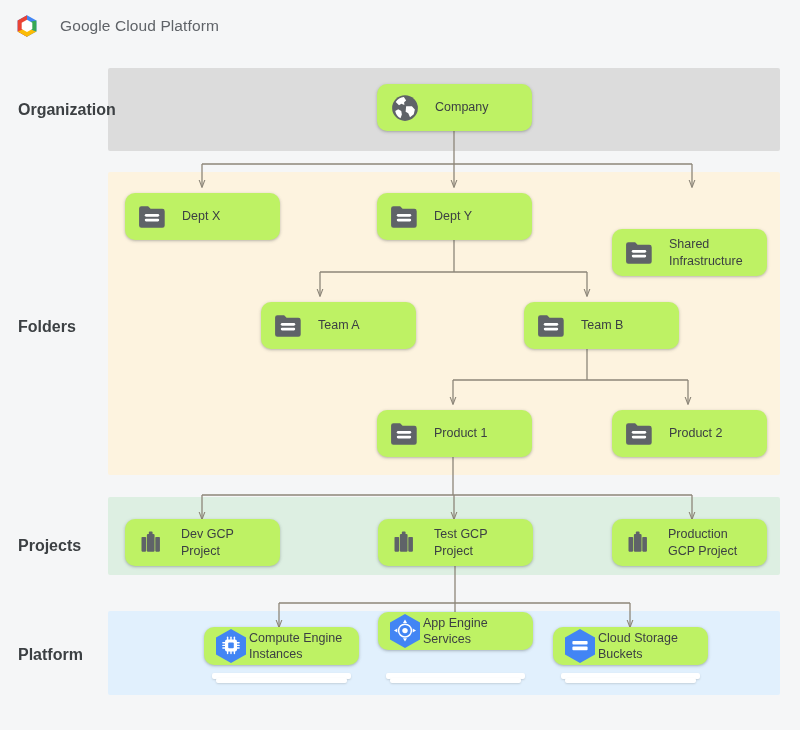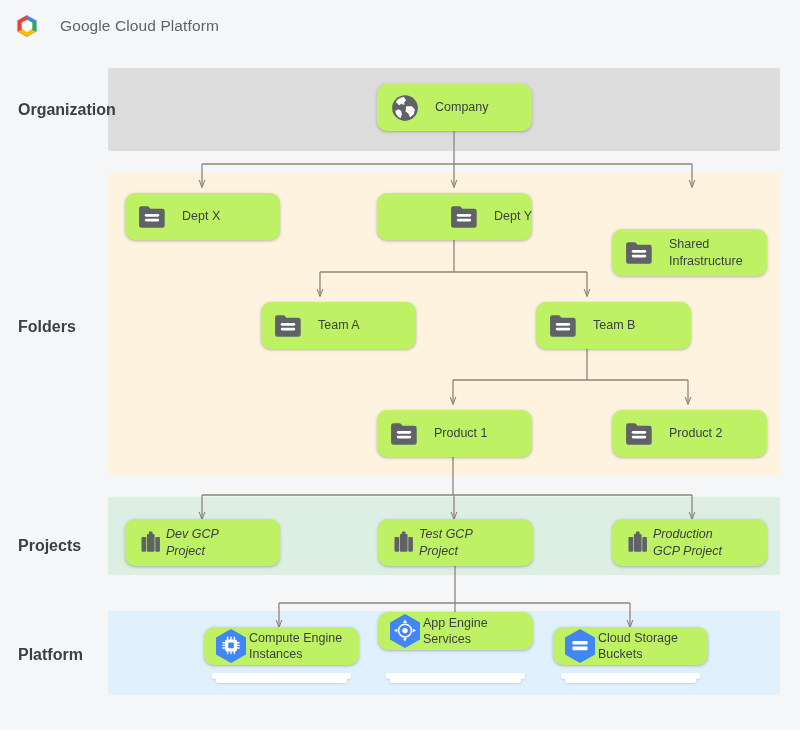--- a/index.html
+++ b/index.html
@@ -99,21 +99,21 @@
   
   .card-folder {
     width: 155px; height: 47px;
     padding-left: 13px;
     gap: 16px;
   }
   
   .card-project {
     width: 155px; height: 47px;
     padding-left: 13px;
-    font-style: italic;
+    gap: 15px;
   }
   
   .card-resource {
     width: 155px; height: 38px;
     padding-left: 9px;
   }
   .stack-sheet {
     position: absolute;
     background: #ffffff;
     border-radius: 2px;
@@ -202,21 +202,21 @@
   <span class="card-icon">
     <svg class="folder-glyph" width="28" height="26" viewBox="0 0 26 22">
       <path d="M1 3.2 a2.2 2.2 0 0 1 2.2 -2.2 h6.2 l2.3 2.4 h10.9 a2.2 2.2 0 0 1 2.2 2.2 v13.2 a2.2 2.2 0 0 1 -2.2 2.2 h-19.4 a2.2 2.2 0 0 1 -2.2 -2.2 z" fill="#5f6368"></path>
       <rect x="6.3" y="8.2" width="13.4" height="2.5" rx="1.25" fill="#ffffff"></rect>
       <rect x="6.3" y="12.6" width="13.4" height="2.5" rx="1.25" fill="#ffffff"></rect>
     </svg>
   </span>
   <span class="card-label">Dept X</span>
 </div>
 
-<div class="card card-folder" style="left:377px; top:193px;justify-content:flex-end;">
+<div class="card card-folder" style="left:377px; top:193px;">
   <span class="card-icon">
     <svg class="folder-glyph" width="28" height="26" viewBox="0 0 26 22">
       <path d="M1 3.2 a2.2 2.2 0 0 1 2.2 -2.2 h6.2 l2.3 2.4 h10.9 a2.2 2.2 0 0 1 2.2 2.2 v13.2 a2.2 2.2 0 0 1 -2.2 2.2 h-19.4 a2.2 2.2 0 0 1 -2.2 -2.2 z" fill="#5f6368"></path>
       <rect x="6.3" y="8.2" width="13.4" height="2.5" rx="1.25" fill="#ffffff"></rect>
       <rect x="6.3" y="12.6" width="13.4" height="2.5" rx="1.25" fill="#ffffff"></rect>
     </svg>
   </span>
   <span class="card-label">Dept Y</span>
 </div>
 
@@ -236,21 +236,21 @@
   <span class="card-icon">
     <svg class="folder-glyph" width="28" height="26" viewBox="0 0 26 22">
       <path d="M1 3.2 a2.2 2.2 0 0 1 2.2 -2.2 h6.2 l2.3 2.4 h10.9 a2.2 2.2 0 0 1 2.2 2.2 v13.2 a2.2 2.2 0 0 1 -2.2 2.2 h-19.4 a2.2 2.2 0 0 1 -2.2 -2.2 z" fill="#5f6368"></path>
       <rect x="6.3" y="8.2" width="13.4" height="2.5" rx="1.25" fill="#ffffff"></rect>
       <rect x="6.3" y="12.6" width="13.4" height="2.5" rx="1.25" fill="#ffffff"></rect>
     </svg>
   </span>
   <span class="card-label">Team A</span>
 </div>
 
-<div class="card card-folder" style="left:536px; top:302px;">
+<div class="card card-folder" style="left:524px; top:302px;">
   <span class="card-icon">
     <svg class="folder-glyph" width="28" height="26" viewBox="0 0 26 22">
       <path d="M1 3.2 a2.2 2.2 0 0 1 2.2 -2.2 h6.2 l2.3 2.4 h10.9 a2.2 2.2 0 0 1 2.2 2.2 v13.2 a2.2 2.2 0 0 1 -2.2 2.2 h-19.4 a2.2 2.2 0 0 1 -2.2 -2.2 z" fill="#5f6368"></path>
       <rect x="6.3" y="8.2" width="13.4" height="2.5" rx="1.25" fill="#ffffff"></rect>
       <rect x="6.3" y="12.6" width="13.4" height="2.5" rx="1.25" fill="#ffffff"></rect>
     </svg>
   </span>
   <span class="card-label">Team B</span>
 </div>
 

